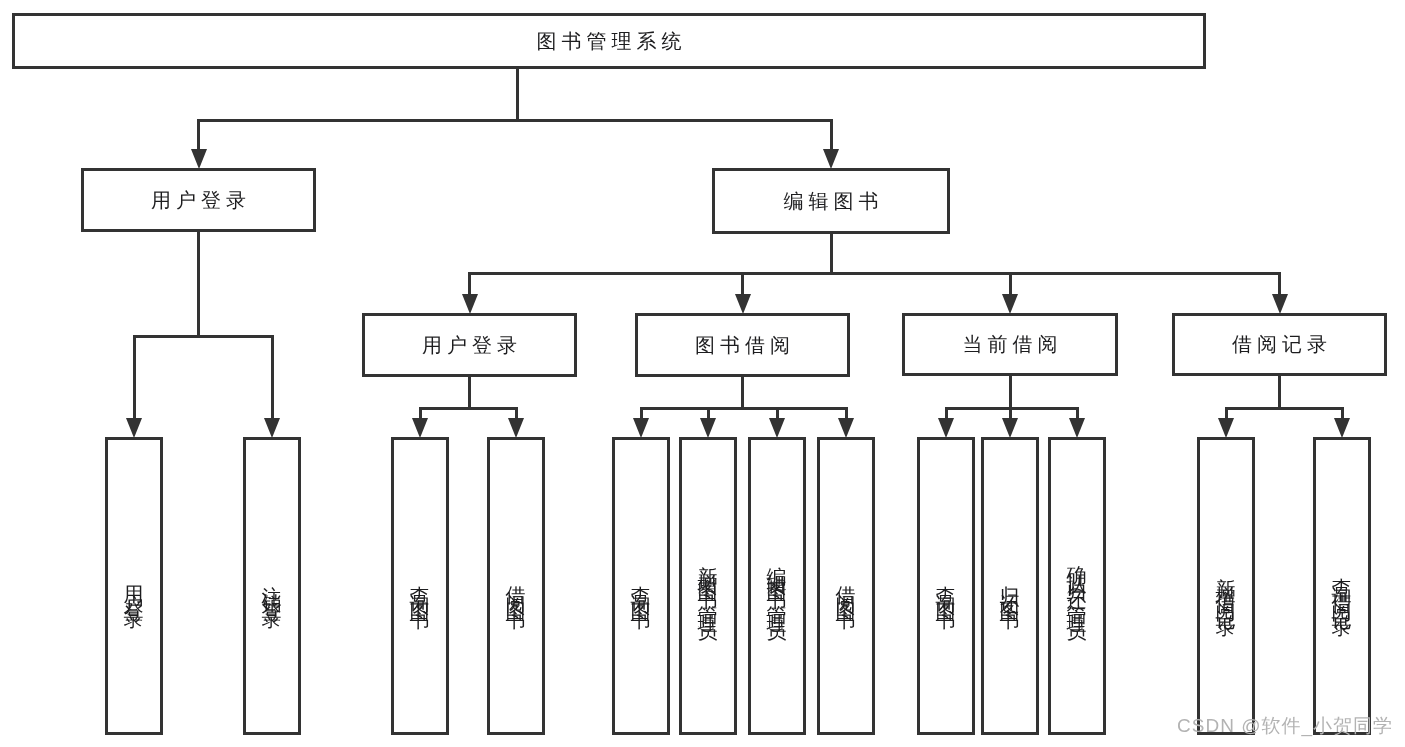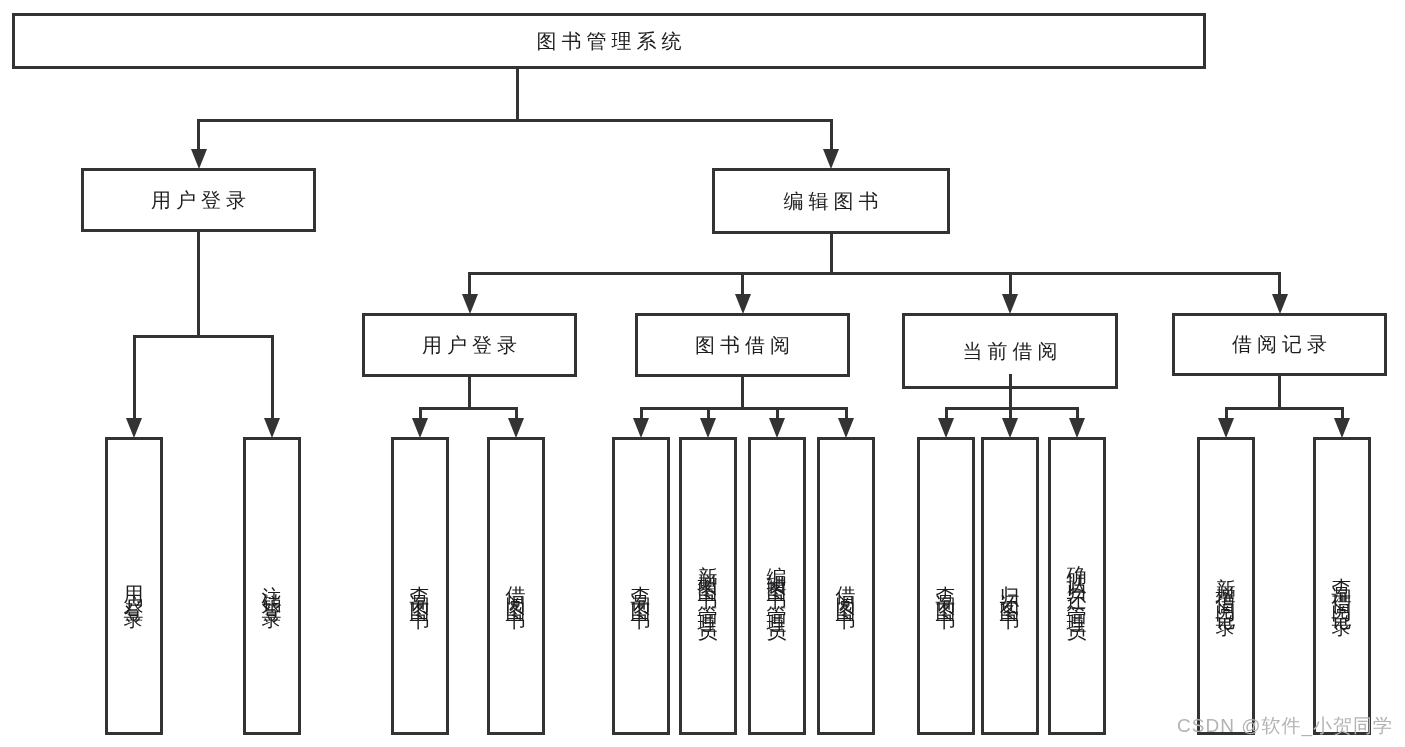--- a/index.html
+++ b/index.html
@@ -65,21 +65,21 @@
 </head>
 <body>
 
 <div id="stage" style="background: rgb(255, 255, 255);">
   <div id="watermark" style="color: rgb(179, 179, 179);">CSDN @软件_小贺同学</div>
 <div class="node h" style="left: 12px; top: 13px; width: 1194px; height: 56px; border-color: rgb(51, 51, 51); color: rgb(29, 29, 31);">图书管理系统</div>
     <div class="node h" style="left: 81px; top: 168px; width: 235px; height: 64px; border-color: rgb(51, 51, 51); color: rgb(29, 29, 31);">用户登录</div>
     <div class="node h" style="left: 712px; top: 168px; width: 238px; height: 66px; border-color: rgb(51, 51, 51); color: rgb(29, 29, 31);">编辑图书</div>
     <div class="node h" style="left: 362px; top: 313px; width: 215px; height: 64px; border-color: rgb(51, 51, 51); color: rgb(29, 29, 31);">用户登录</div>
     <div class="node h" style="left: 635px; top: 313px; width: 215px; height: 64px; border-color: rgb(51, 51, 51); color: rgb(29, 29, 31);">图书借阅</div>
-    <div class="node h" style="left: 902px; top: 313px; width: 216px; height: 76px; border-color: rgb(51, 51, 51); color: rgb(29, 29, 31);">当前借阅</div>
+    <div class="node h" style="left: 902px; top: 313px; width: 216px; height: 63px; border-color: rgb(51, 51, 51); color: rgb(29, 29, 31);">当前借阅</div>
     <div class="node h" style="left: 1172px; top: 313px; width: 215px; height: 63px; border-color: rgb(51, 51, 51); color: rgb(29, 29, 31);">借阅记录</div>
     <div class="node v" style="left: 105px; top: 437px; width: 58px; height: 298px; border-color: rgb(51, 51, 51); color: rgb(29, 29, 31);">用户登录</div>
     <div class="node v" style="left: 243px; top: 437px; width: 58px; height: 298px; border-color: rgb(51, 51, 51); color: rgb(29, 29, 31);">注销登录</div>
     <div class="node v" style="left: 391px; top: 437px; width: 58px; height: 298px; border-color: rgb(51, 51, 51); color: rgb(29, 29, 31);">查询图书</div>
     <div class="node v" style="left: 487px; top: 437px; width: 58px; height: 298px; border-color: rgb(51, 51, 51); color: rgb(29, 29, 31);">借阅图书</div>
     <div class="node v" style="left: 612px; top: 437px; width: 58px; height: 298px; border-color: rgb(51, 51, 51); color: rgb(29, 29, 31);">查询图书</div>
     <div class="node v" style="left: 679px; top: 437px; width: 58px; height: 298px; border-color: rgb(51, 51, 51); color: rgb(29, 29, 31);">新增图书（管理员）</div>
     <div class="node v" style="left: 748px; top: 437px; width: 58px; height: 298px; border-color: rgb(51, 51, 51); color: rgb(29, 29, 31);">编辑图书（管理员）</div>
     <div class="node v" style="left: 817px; top: 437px; width: 58px; height: 298px; border-color: rgb(51, 51, 51); color: rgb(29, 29, 31);">借阅图书</div>
     <div class="node v" style="left: 917px; top: 437px; width: 58px; height: 298px; border-color: rgb(51, 51, 51); color: rgb(29, 29, 31);">查询图书</div>

